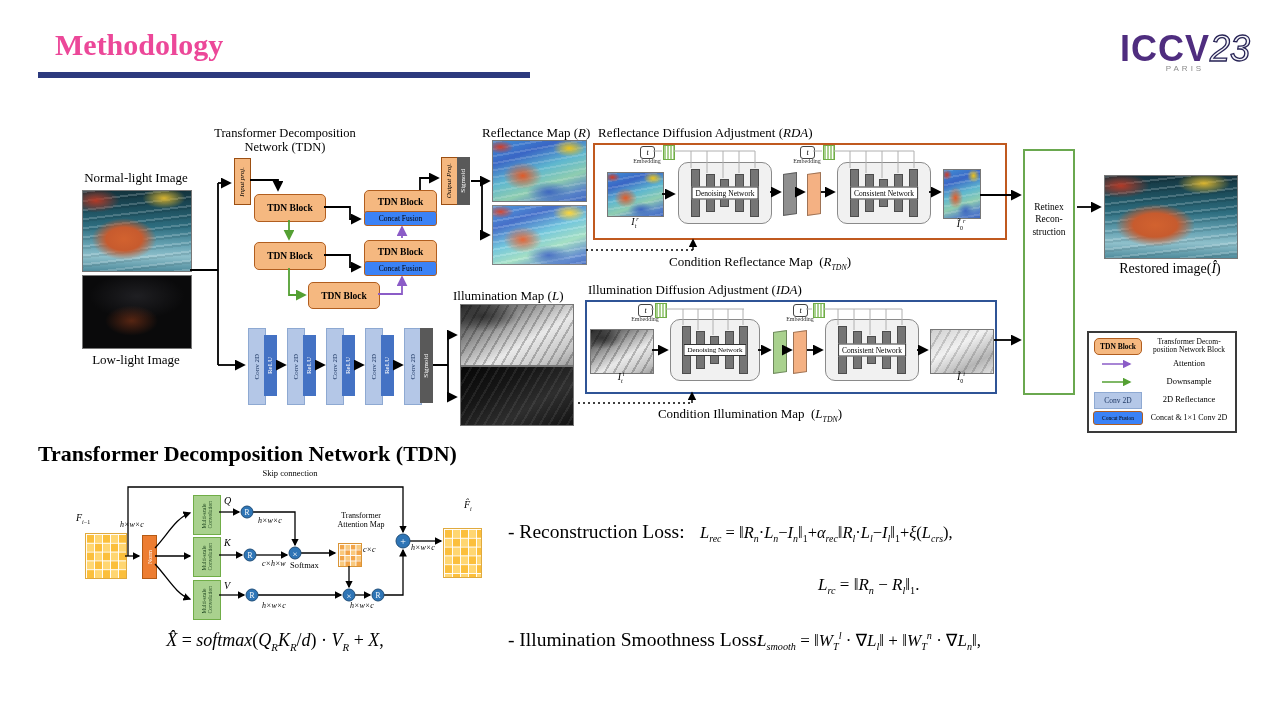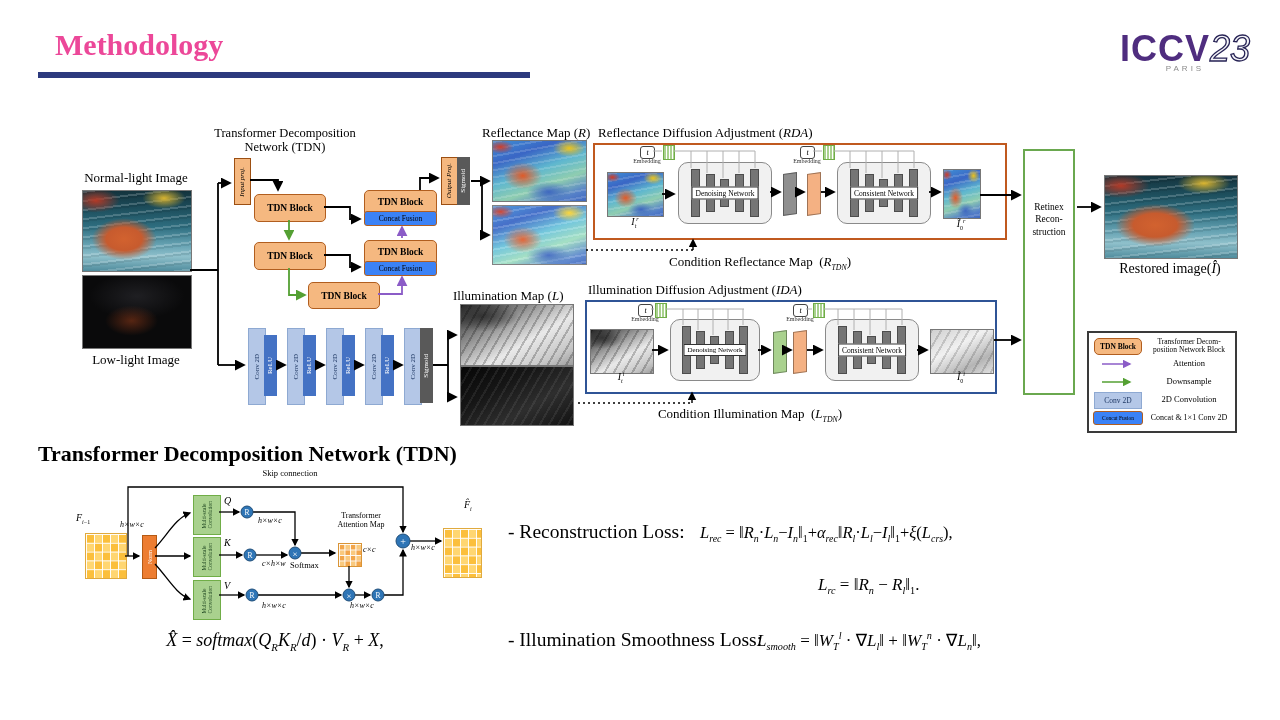--- a/index.html
+++ b/index.html
@@ -299,21 +299,21 @@
         <svg width="36" height="8">
             <line x1="2" y1="4" x2="30" y2="4" stroke="#54a033" stroke-width="1.5" marker-end="url(#ag)"></line>
           </svg>
         </div>
       <div class="legdesc">Downsample</div>
       </div>
     <div class="legrow">
       <div class="legchipcol">
           <div class="chip-conv">Conv 2D</div>
         </div>
-      <div class="legdesc">2D Convolution</div>
+      <div class="legdesc">2D Reflectance</div>
       </div>
     <div class="legrow">
       <div class="legchipcol">
           <div class="concat chip-concat" style="position:static;">Concat Fusion</div>
         </div>
       <div class="legdesc" style="font-size:8px;">Concat &amp; 1×1 Conv 2D</div>
       </div>
   </div>
 
   <div class="abs h2 z2" style="left:38px;top:441px;">Transformer Decomposition Network (TDN)</div>

